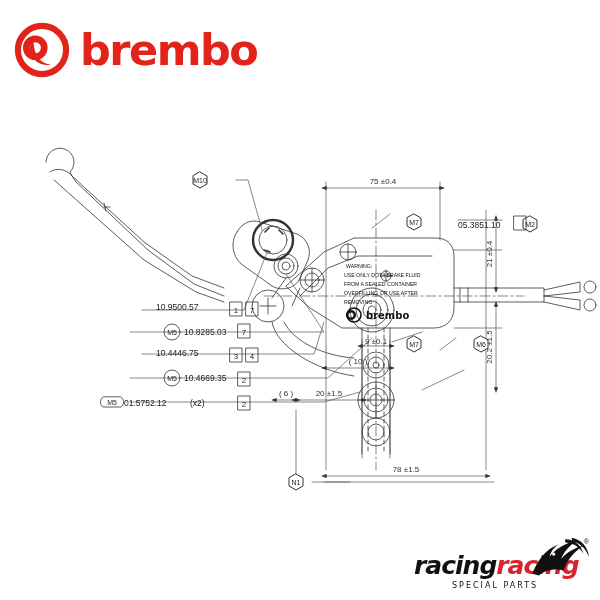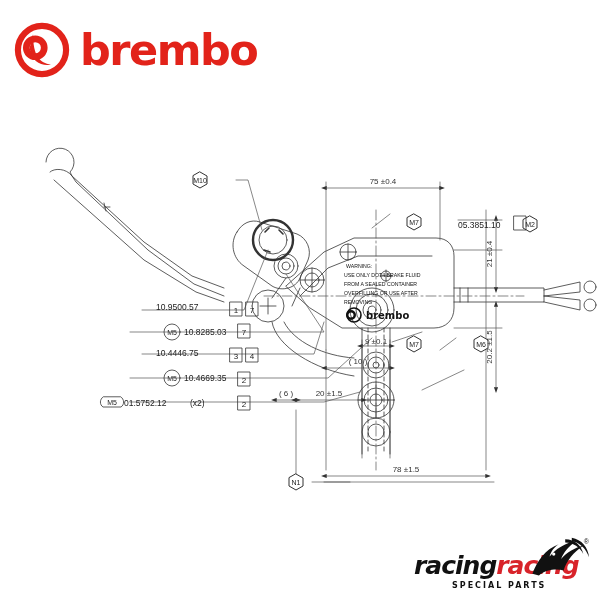--- a/index.html
+++ b/index.html
@@ -16,21 +16,21 @@
   #drawing{position:absolute;left:0;top:110px;width:600px;height:400px;padding-left:24px;}
   #drawing svg{display:block;}
 
   
   #omnia-logo{position:absolute;right:10px;bottom:8px;width:178px;height:58px;}
   #omnia-logo .om-text{position:absolute;left:2px;bottom:14px;font-family:"DejaVu Sans",sans-serif;
       font-style:italic;font-weight:bold;font-size:25px;letter-spacing:-1px;line-height:1;}
   #omnia-logo .om-omnia{color:#111111;}
   #omnia-logo .om-racing{color:#d8232a;}
   #omnia-logo .om-sub{position:absolute;left:40px;bottom:2px;font-family:"DejaVu Sans",sans-serif;
-      font-weight:bold;font-size:8px;letter-spacing:2px;color:#111111;}
+      font-weight:normal;font-size:8px;letter-spacing:2px;color:#111111;}
   #omnia-logo .om-bird{position:absolute;right:0;bottom:10px;width:66px;height:46px;}
   #omnia-logo .om-reg{position:absolute;right:1px;top:4px;font-size:7px;color:#111;}
 </style>
 </head>
 <body>
 
 <div id="brembo-logo">
   <span class="mark">
     <svg viewBox="0 0 100 100" width="56" height="56" aria-hidden="true">
       <circle cx="50" cy="50" r="43" fill="none" stroke="#e2231a" stroke-width="11"></circle>

